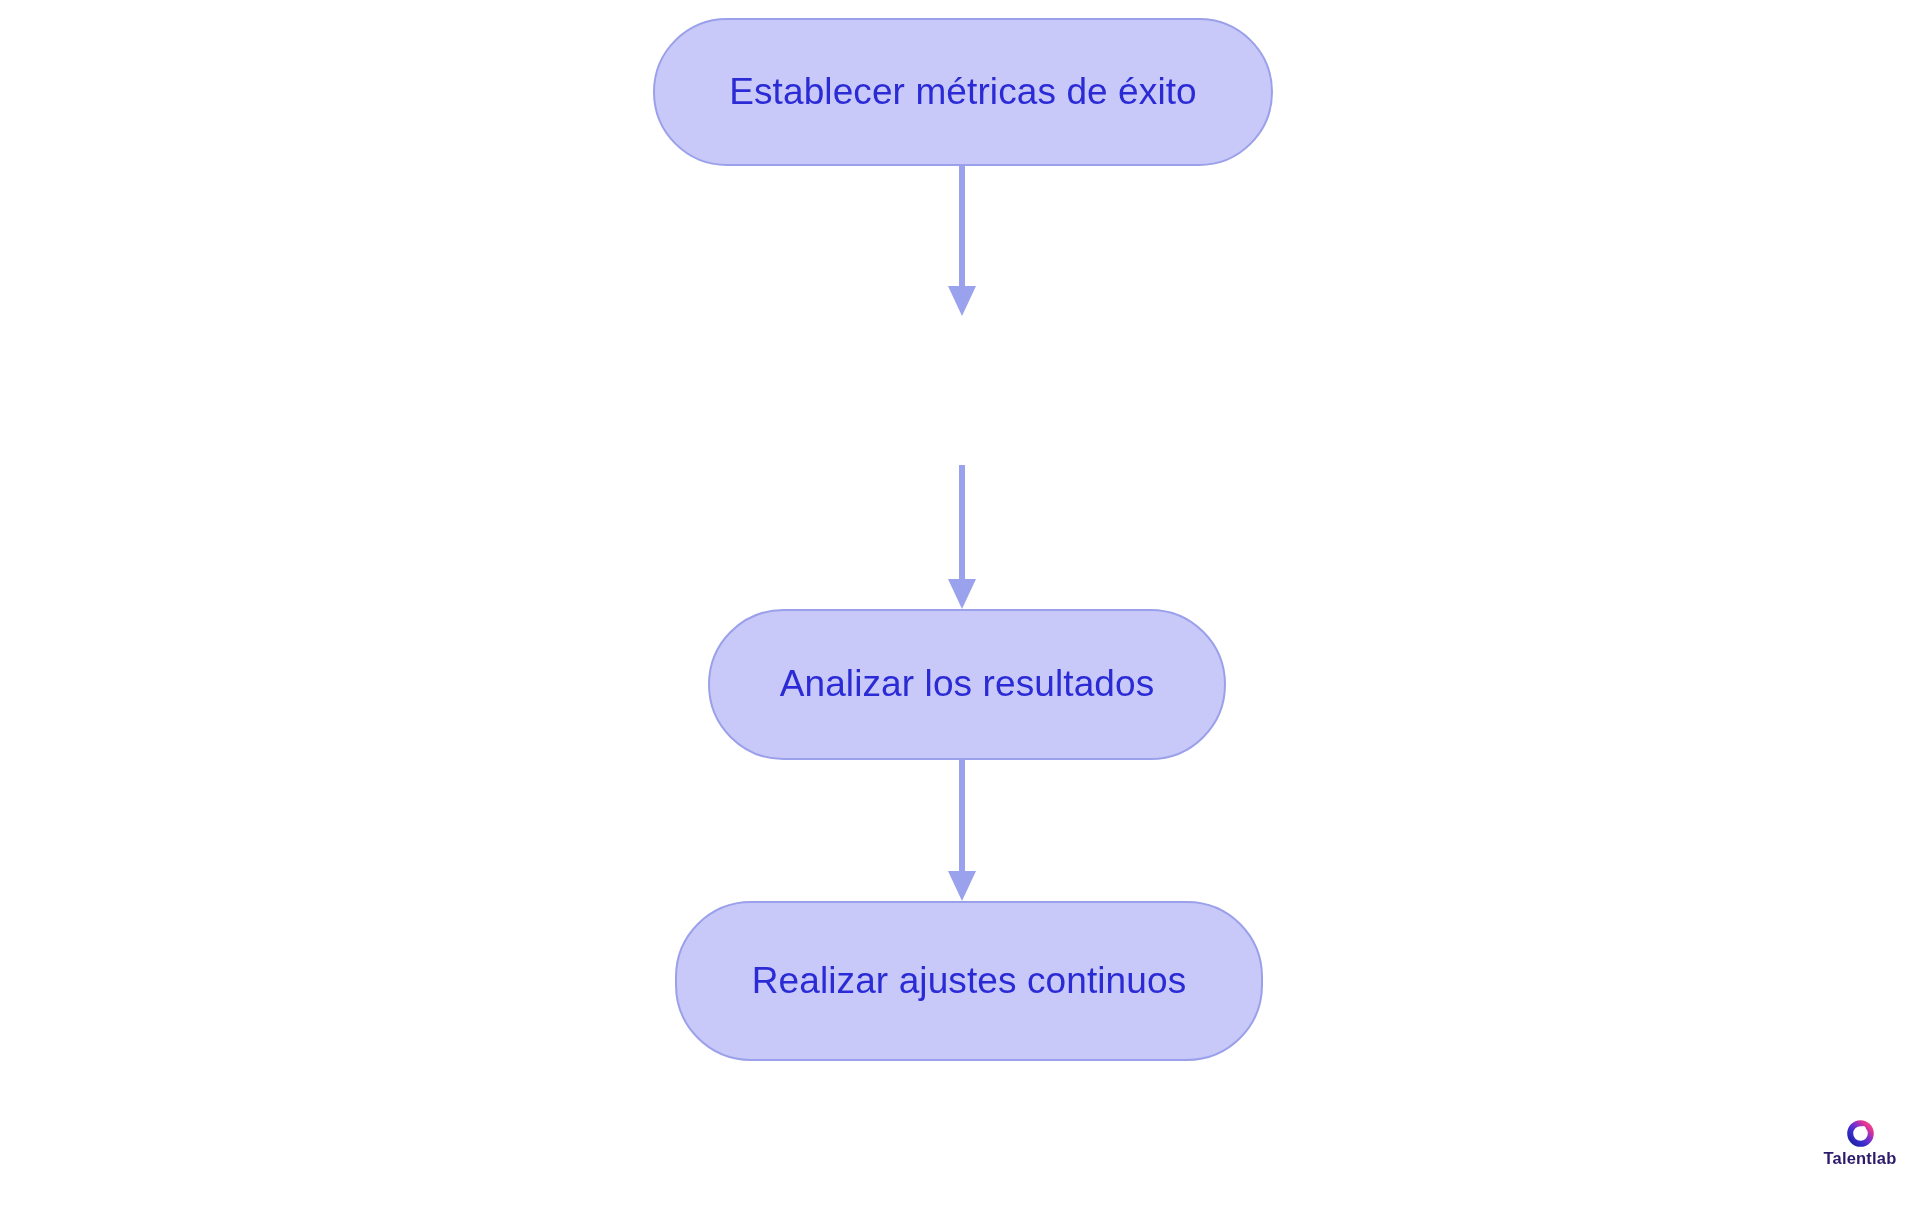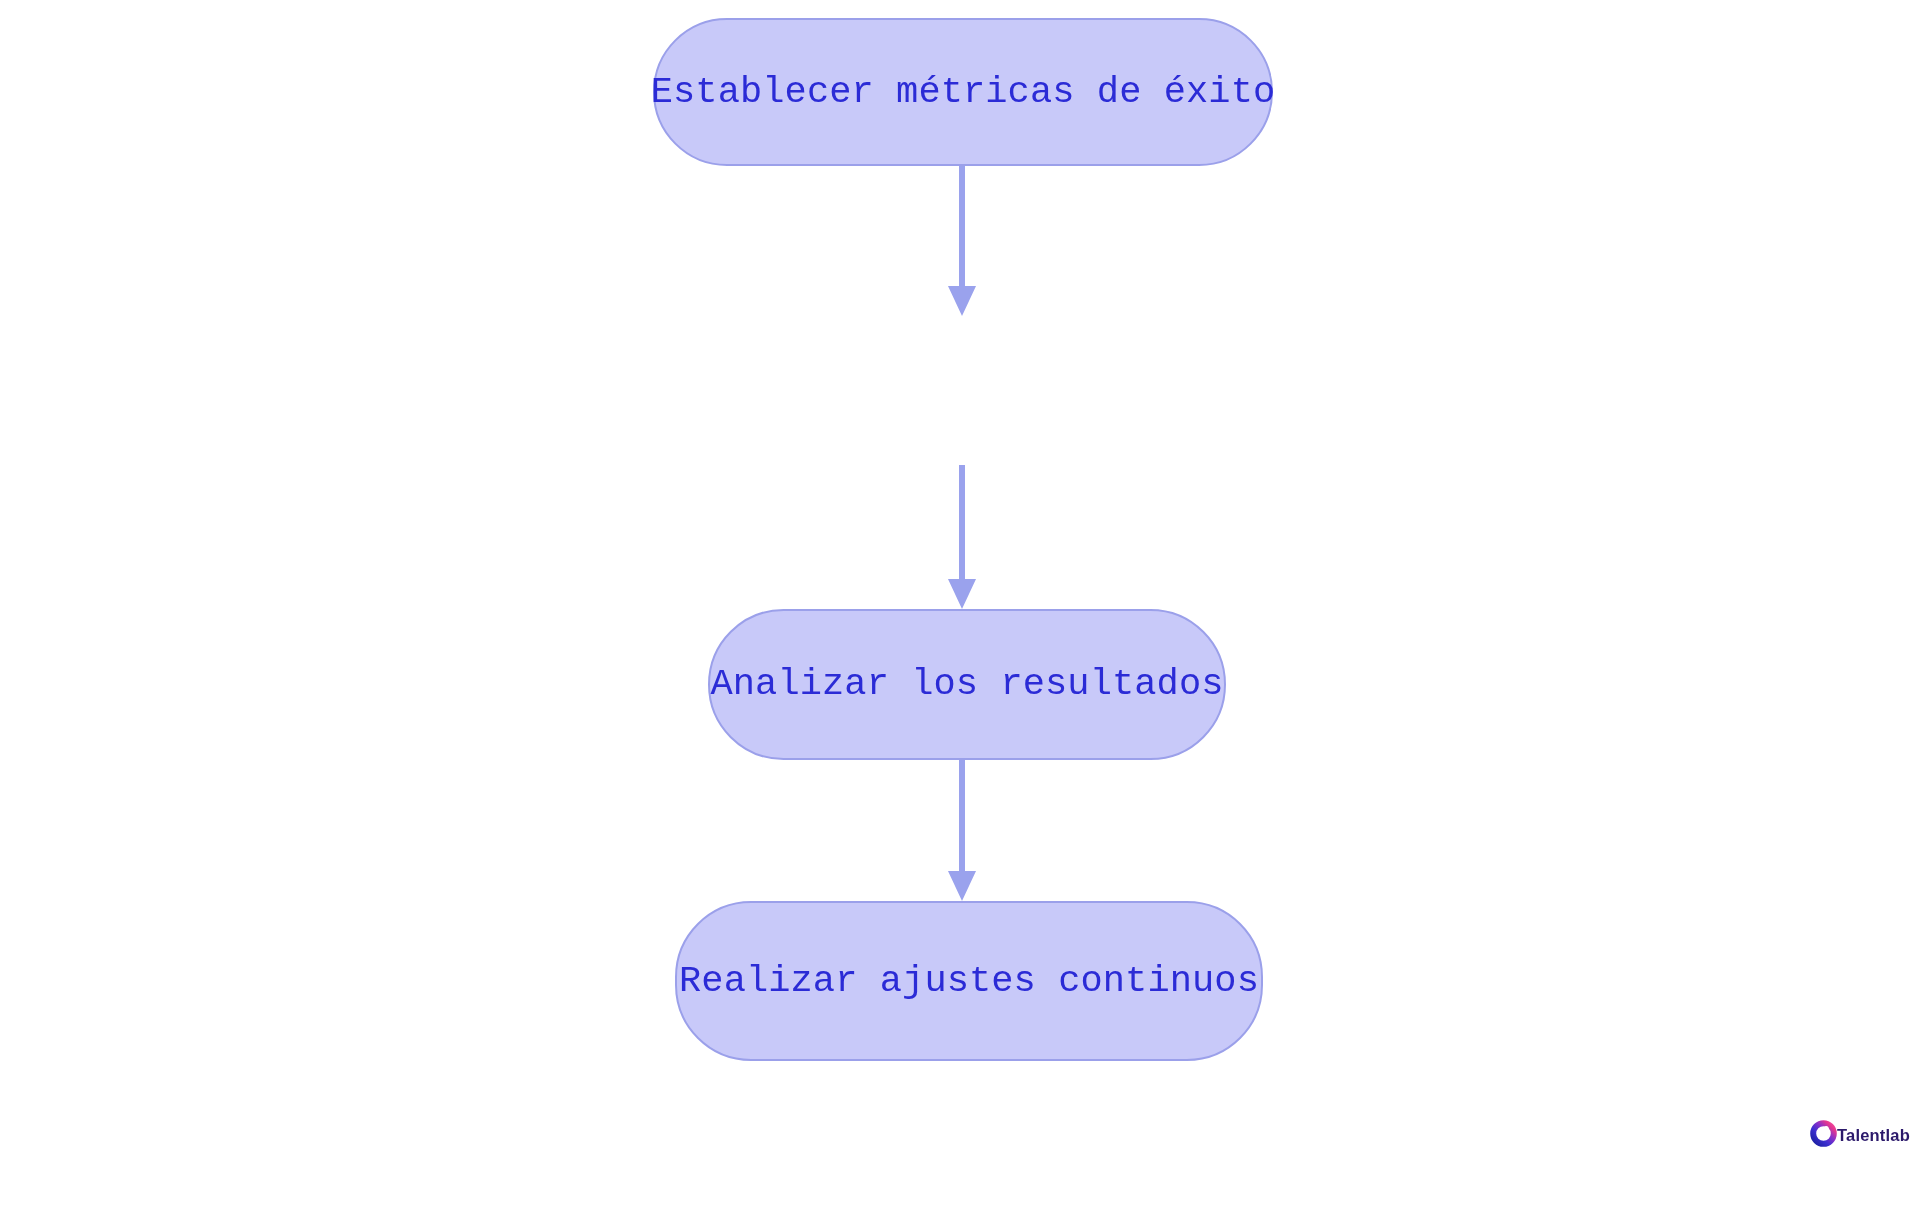--- a/index.html
+++ b/index.html
@@ -29,21 +29,21 @@
     background: #c8c9f9;
     border: 2px solid #9ba0ea;
     border-radius: 76px;
     display: flex;
     align-items: center;
     justify-content: center;
     text-align: center;
   }
   .node-label {
     color: #2b2bd6;
-    font-family: Liberation Mono, monospace;
+    font-family: Liberation Sans, sans-serif;
     font-size: 37px;
     font-weight: 400;
     line-height: 1.15;
     letter-spacing: 0.1px;
     white-space: nowrap;
     padding: 0 18px;
   }
 
   
   #node-1 { left: 653px; top: 18px;  width: 620px; height: 148px; }
@@ -83,21 +83,21 @@
   #arrow-3 .conn-line { left: 962px; top: 760px; height: 113px; }
   #arrow-3 .conn-head { left: 962px; top: 871px; }
 
   
   #brand-logo {
     position: absolute;
     left: 1810px;
     top: 1120px;
     width: 100px;
     display: flex;
-    flex-direction: row;
+    flex-direction: column;
     align-items: center;
   }
   .logo-mark {
     width: 27px;
     height: 27px;
     margin-bottom: 3px;
   }
   .logo-wordmark {
     color: #2c1a6b;
     font-family: "Liberation Sans", sans-serif;

